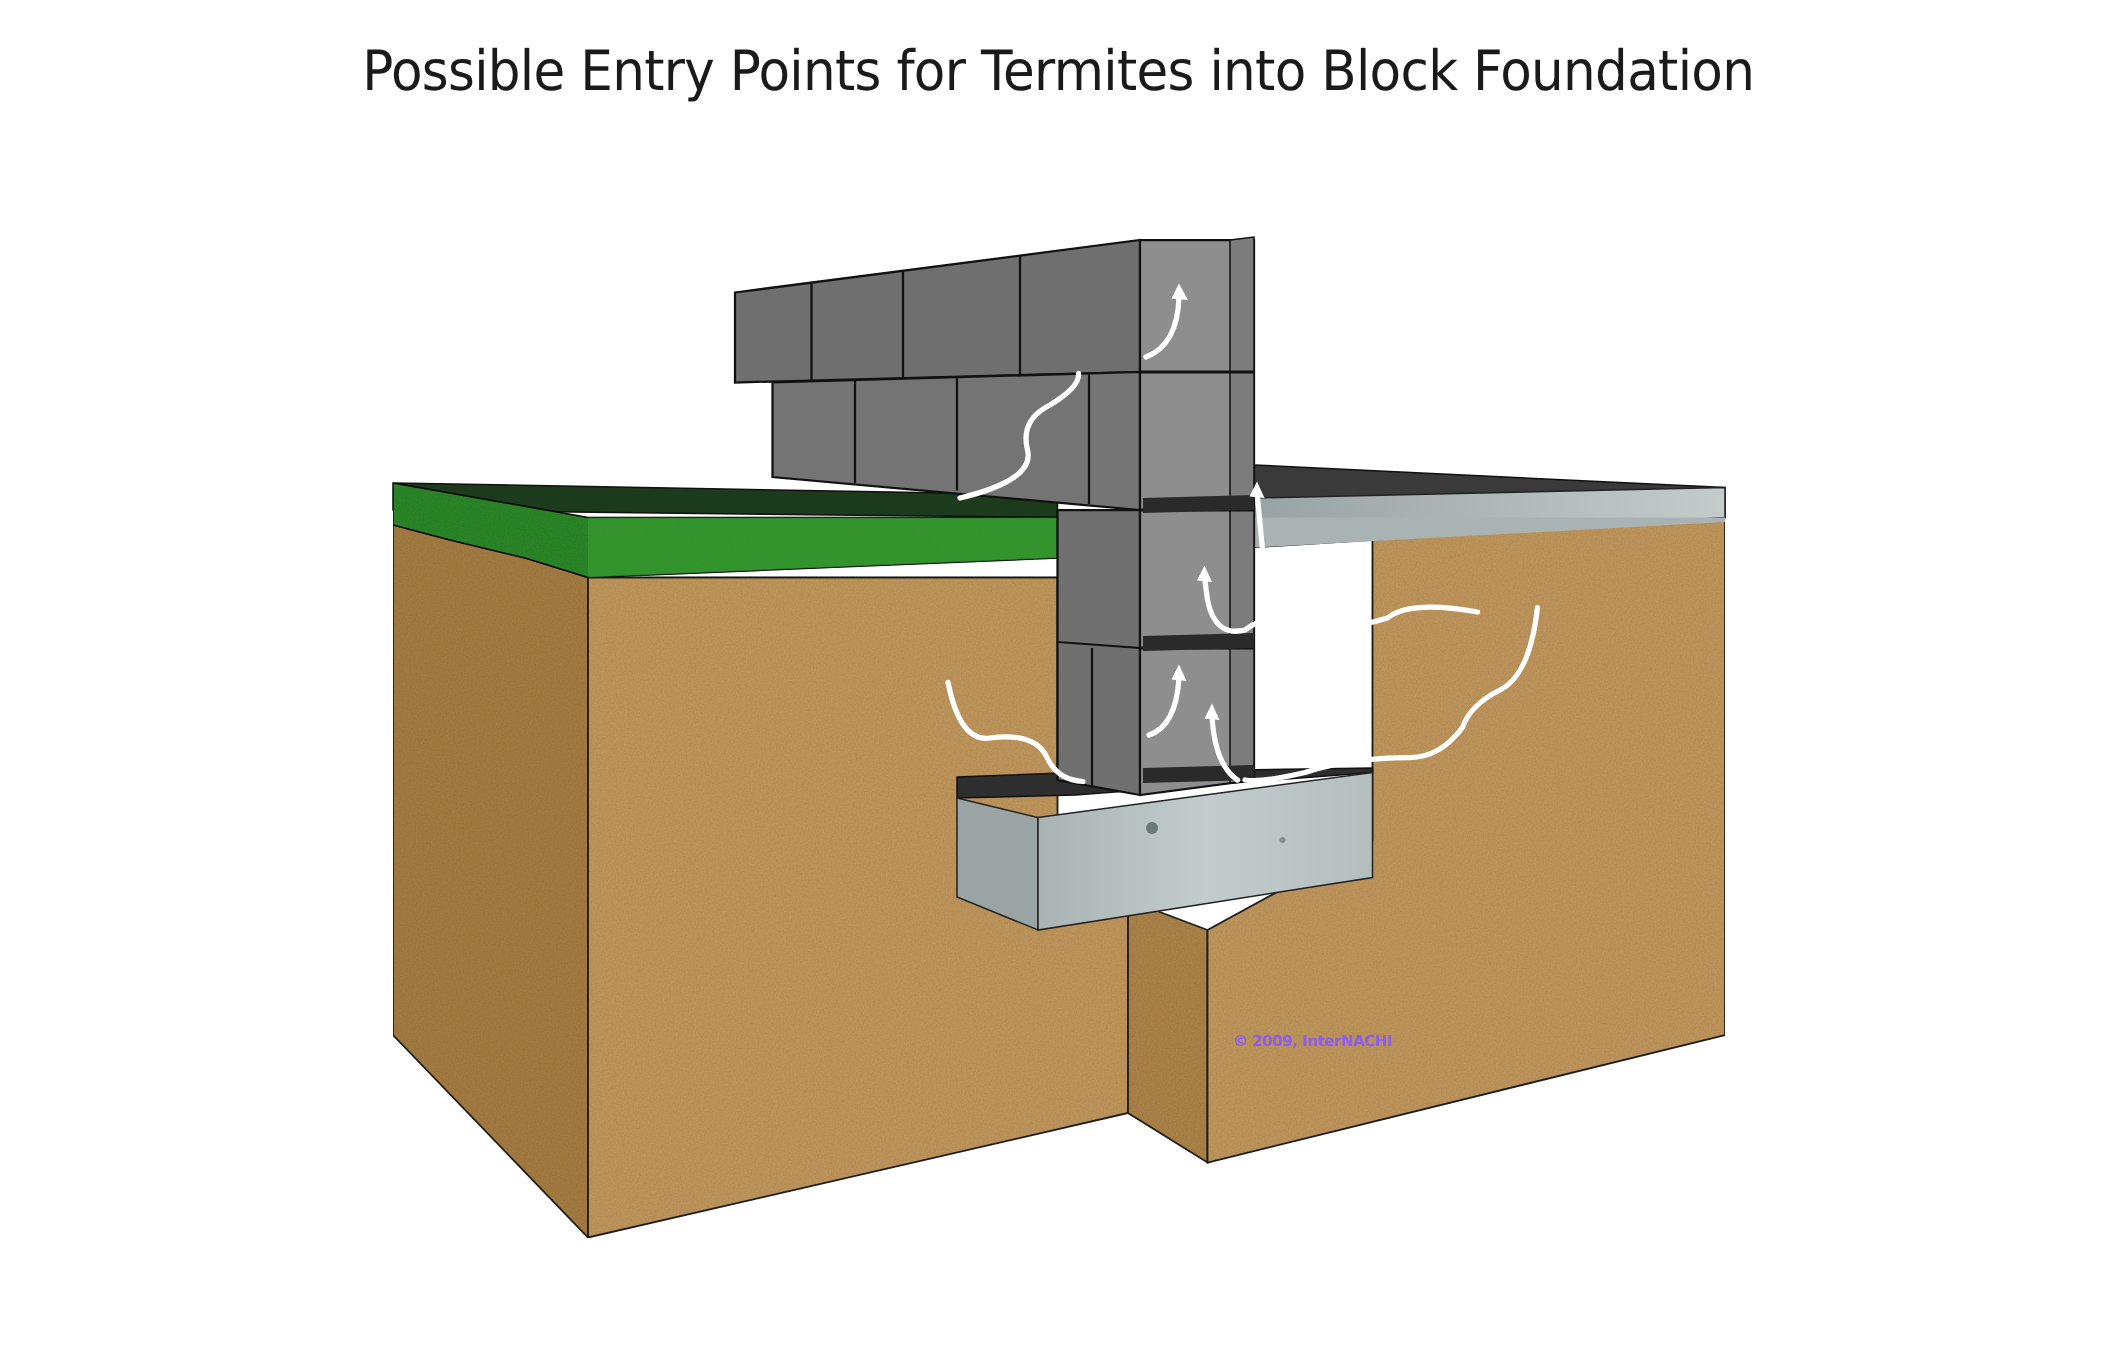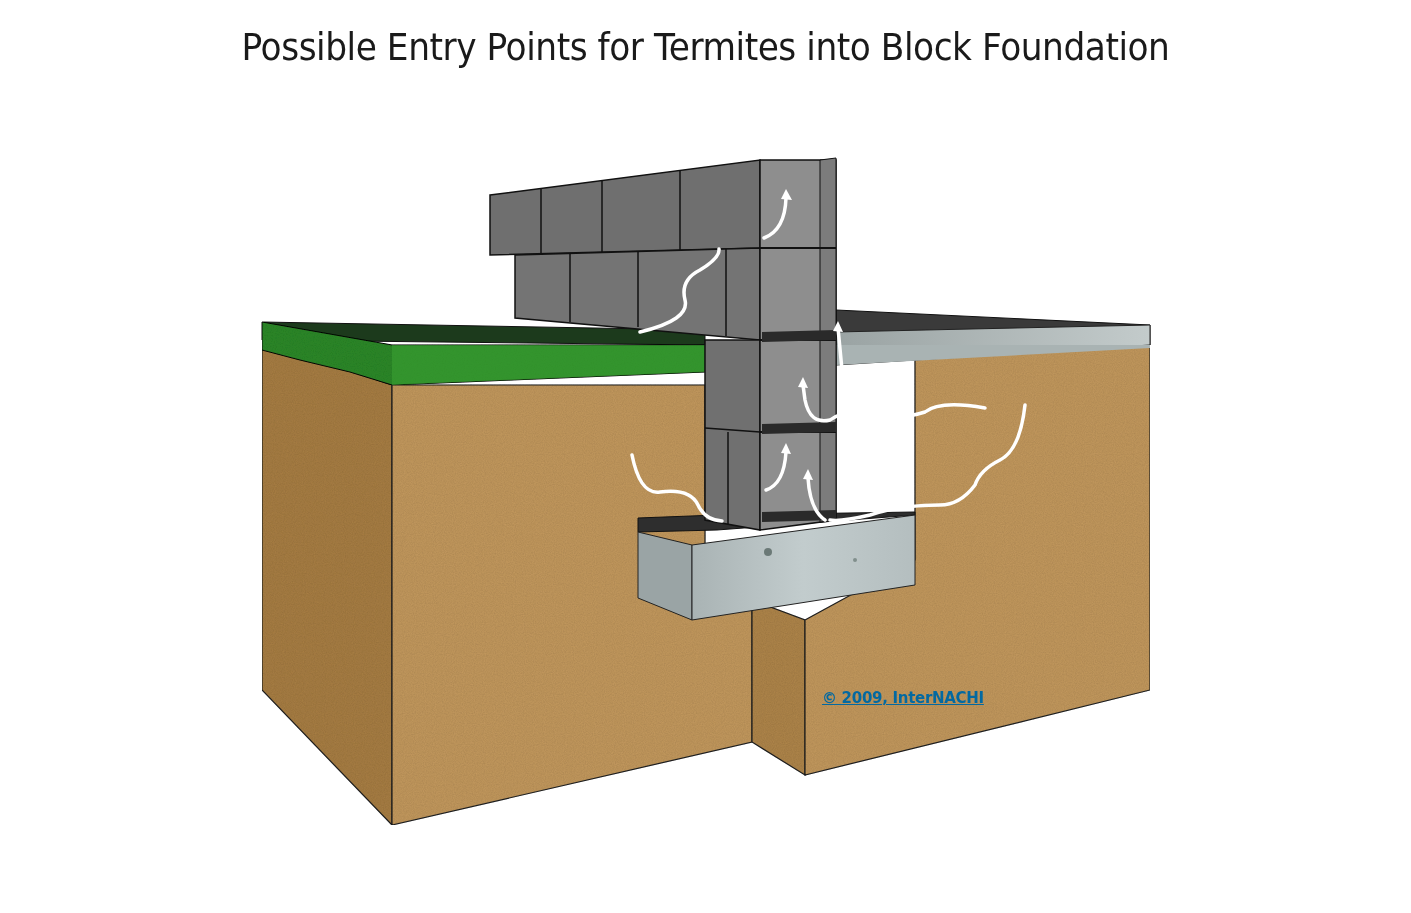--- a/index.html
+++ b/index.html
@@ -1,19 +1,19 @@
 <!DOCTYPE html>
 <html><head>
 <meta charset="utf-8">
 <style>
   html,body{margin:0;padding:0;background:#ffffff;}
   body{width:1411px;height:913px;position:relative;overflow:hidden;font-family:"DejaVu Sans",sans-serif;}
   .title{position:absolute;left:0;top:26px;width:1411px;text-align:center;font-size:37px;color:#1a1a1a;letter-spacing:-0.5px;font-family:"DejaVu Sans",sans-serif;transform:scaleX(0.93);transform-origin:center;}
   svg.diagram{position:absolute;left:0;top:0;}
-  .copyright{position:absolute;left:822px;top:689px;font-size:15px;font-weight:bold;color:#0369a1;font-family:"DejaVu Sans",sans-serif;letter-spacing:-0.3px;text-decoration:underline;}
+  .copyright{position:absolute;left:822px;top:689px;font-size:10px;font-weight:bold;color:#8b5cf6;font-family:"DejaVu Sans",sans-serif;letter-spacing:-0.3px;}
 </style>
 </head>
 <body>
 
 <div class="title">Possible Entry Points for Termites into Block Foundation</div>
 
 <svg class="diagram" width="1411" height="913" viewBox="0 0 1411 913">
   <defs>
     <filter id="grain" x="0" y="0" width="100%" height="100%">
       <feTurbulence type="fractalNoise" baseFrequency="0.9" numOctaves="2" result="n"></feTurbulence>

